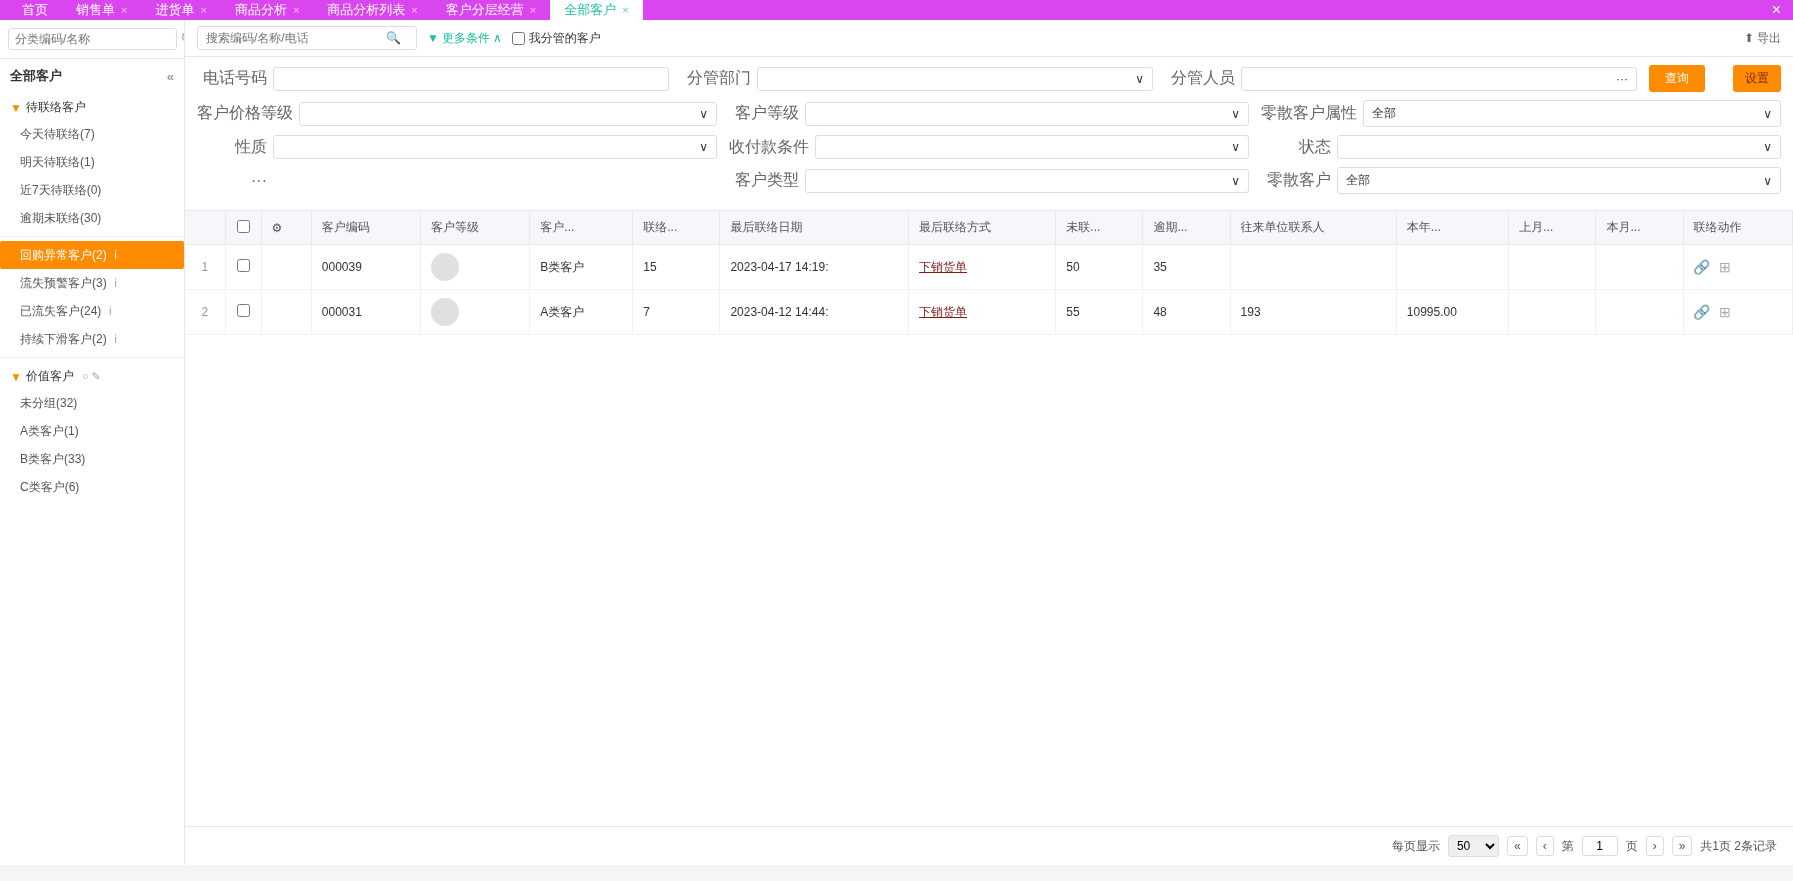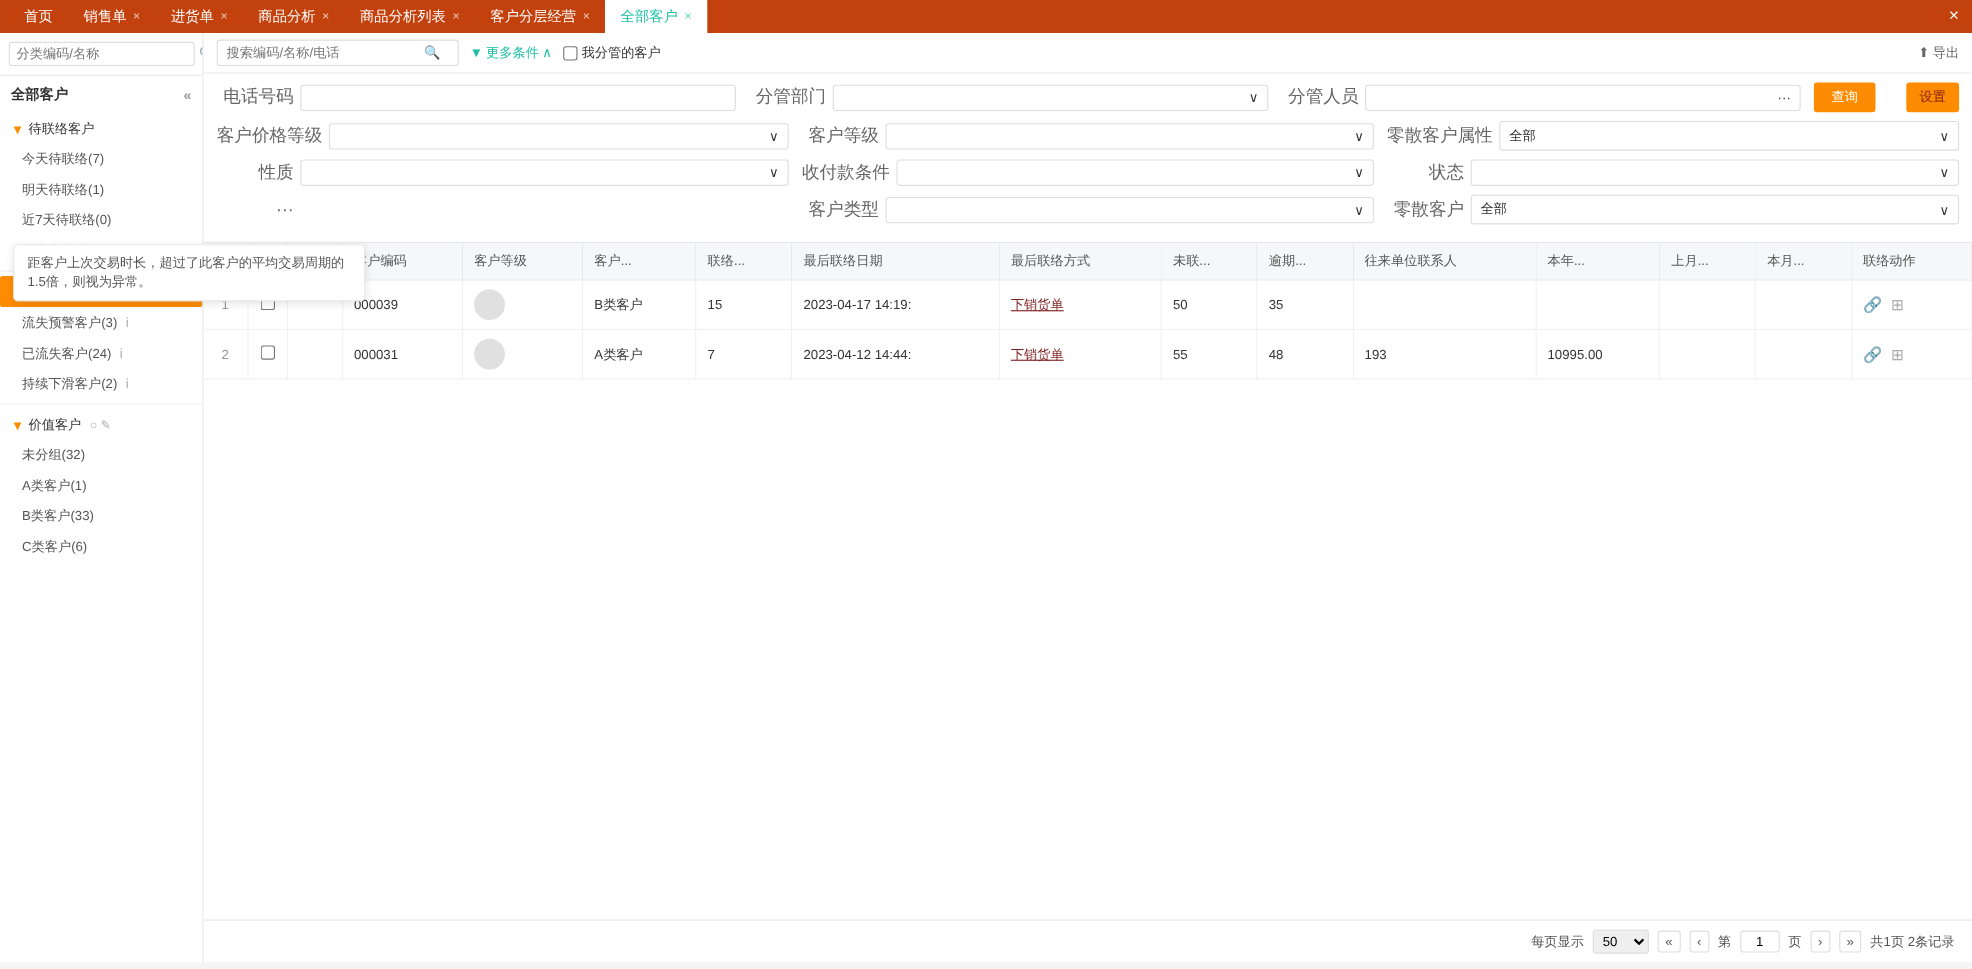--- a/index.html
+++ b/index.html
@@ -1,20 +1,20 @@
 <!DOCTYPE html>
 <html><head>
   <meta charset="utf-8">
   <style>
     * { box-sizing: border-box; margin: 0; padding: 0; }
     body { font-family: 'Microsoft YaHei', Arial, sans-serif; font-size: 12px; background: #f5f5f5; color: #333; }
 
     
     .top-nav {
-      display: flex; align-items: center; background: #c2410c; height: 30px; padding: 0 8px;
+      display: flex; align-items: center; background: #d946ef; height: 20px; padding: 0 8px;
       position: relative;
     }
     .top-nav .nav-item {
       color: #fff; padding: 0 14px; height: 36px; line-height: 36px; cursor: pointer;
       font-size: 13px; white-space: nowrap; display: flex; align-items: center; gap: 4px;
     }
     .top-nav .nav-item.active {
       background: #fff; color: #1abfa5; border-radius: 4px 4px 0 0;
     }
     .top-nav .nav-item .close-x {
@@ -396,23 +396,20 @@
         <div class="filter-field">
           <span class="filter-label">零散客户</span>
           <div class="filter-input" style="flex:1;display:flex;justify-content:space-between;align-items:center;">
             <span>全部</span>
             <span>∨</span>
           </div>
         </div>
       </div>
     </div>
 
-    <div class="tooltip-box">
-      <span>距客户上次交易时长，超过了此客户的平均交易周期的1.5倍，则视为异常。</span>
-    </div>
 
     <div class="table-area">
       <table class="data-table">
         <thead>
           <tr>
             <th class="col-index"></th>
             <th class="col-check">
               <input type="checkbox" style="">
             </th>
             <th>

